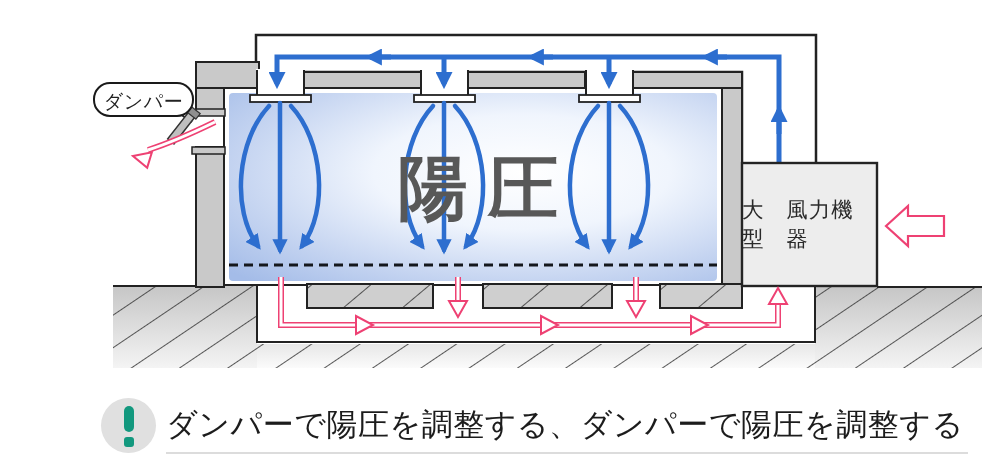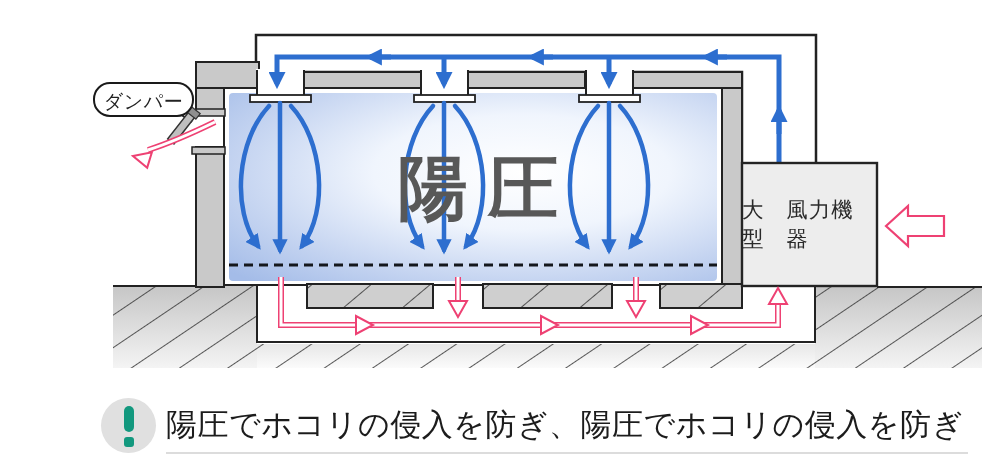--- a/index.html
+++ b/index.html
@@ -185,17 +185,17 @@
   <div class="ov equipment-label">
     <span>大型</span>
     <span>風力機器</span>
   </div>
 
   <div class="ov caption-row">
     <div class="caption-icon">
       <div class="excl-bar"></div>
       <div class="excl-dot"></div>
     </div>
-    <div class="caption-text">陽圧でホコリの侵入を防ぎ、陽圧でホコリの侵入を防ぎ</div>
+    <div class="caption-text">ダンパーで陽圧を調整する、ダンパーで陽圧を調整する</div>
     <div class="caption-divider"></div>
   </div>
 
 </div>
 
 </body></html>

